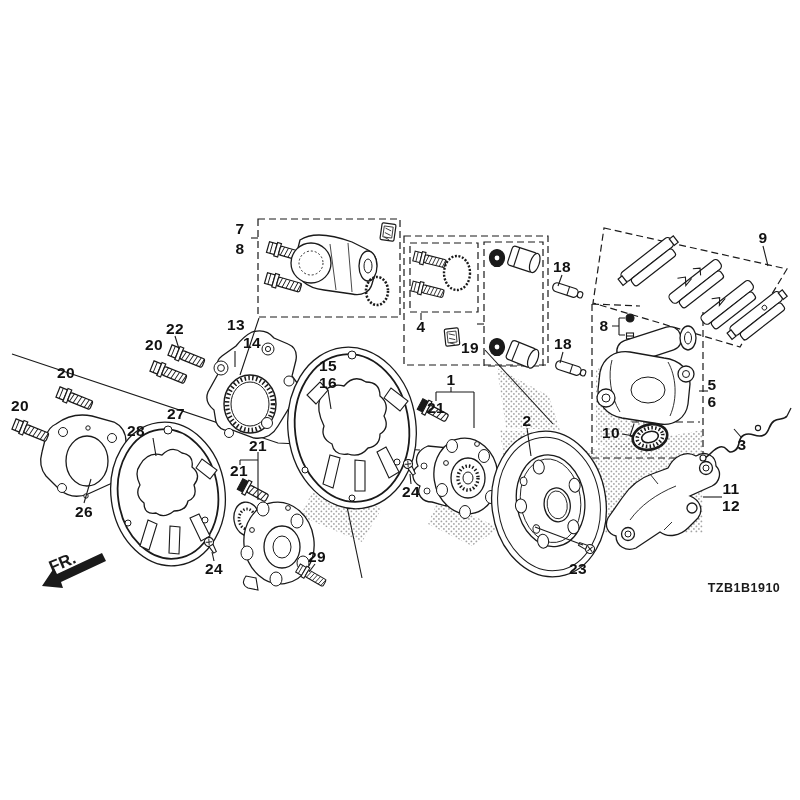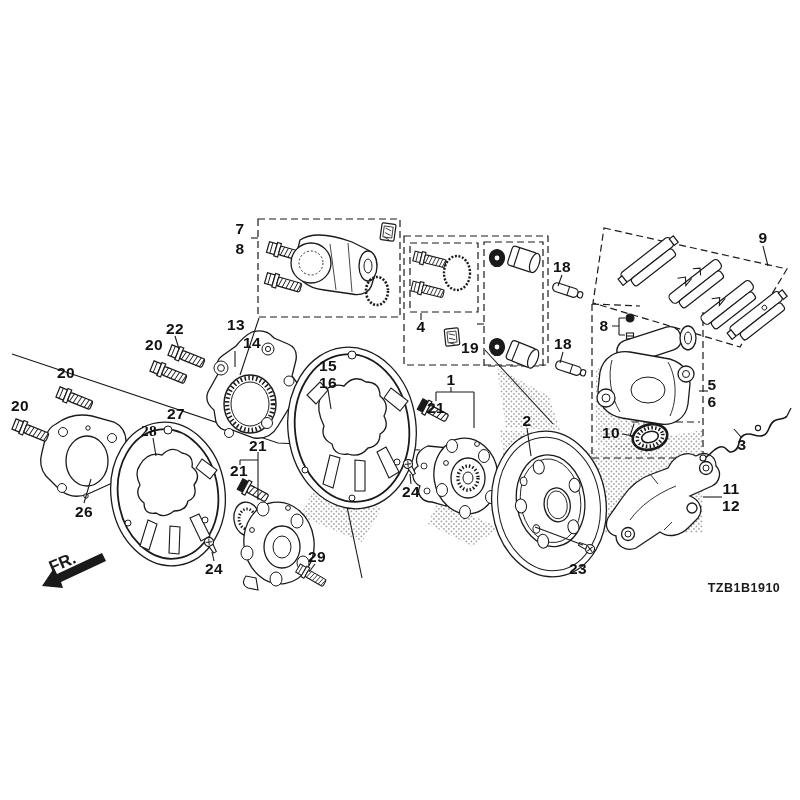--- a/index.html
+++ b/index.html
@@ -385,21 +385,21 @@
       <div class="callout" style="left: 240px; top: 229px;">7</div>
       <div class="callout" style="left: 240px; top: 249px;">8</div>
       <div class="callout" style="left: 175px; top: 329px;">22</div>
       <div class="callout" style="left: 154px; top: 345px;">20</div>
       <div class="callout" style="left: 236px; top: 325px;">13</div>
       <div class="callout" style="left: 236px; top: 343px; margin-left: 16px;">14</div>
       <div class="callout" style="left: 66px; top: 373px;">20</div>
       <div class="callout" style="left: 20px; top: 406px;">20</div>
       <div class="callout" style="left: 84px; top: 512px;">26</div>
       <div class="callout" style="left: 152px; top: 414px; margin-left: 24px;">27</div>
-      <div class="callout" style="left: 149px; top: 431px; font-family: Liberation Serif, serif;">28</div>
+      <div class="callout" style="left: 136px; top: 431px;">28</div>
       <div class="callout" style="left: 328px; top: 366px;">15</div>
       <div class="callout" style="left: 328px; top: 383px;">16</div>
       <div class="callout" style="left: 258px; top: 446px;">21</div>
       <div class="callout" style="left: 239px; top: 471px;">21</div>
       <div class="callout" style="left: 214px; top: 569px;">24</div>
       <div class="callout" style="left: 317px; top: 557px;">29</div>
       <div class="callout" style="left: 451px; top: 380px;">1</div>
       <div class="callout" style="left: 436px; top: 408px;">21</div>
       <div class="callout" style="left: 411px; top: 492px;">24</div>
       <div class="callout" style="left: 527px; top: 421px;">2</div>

